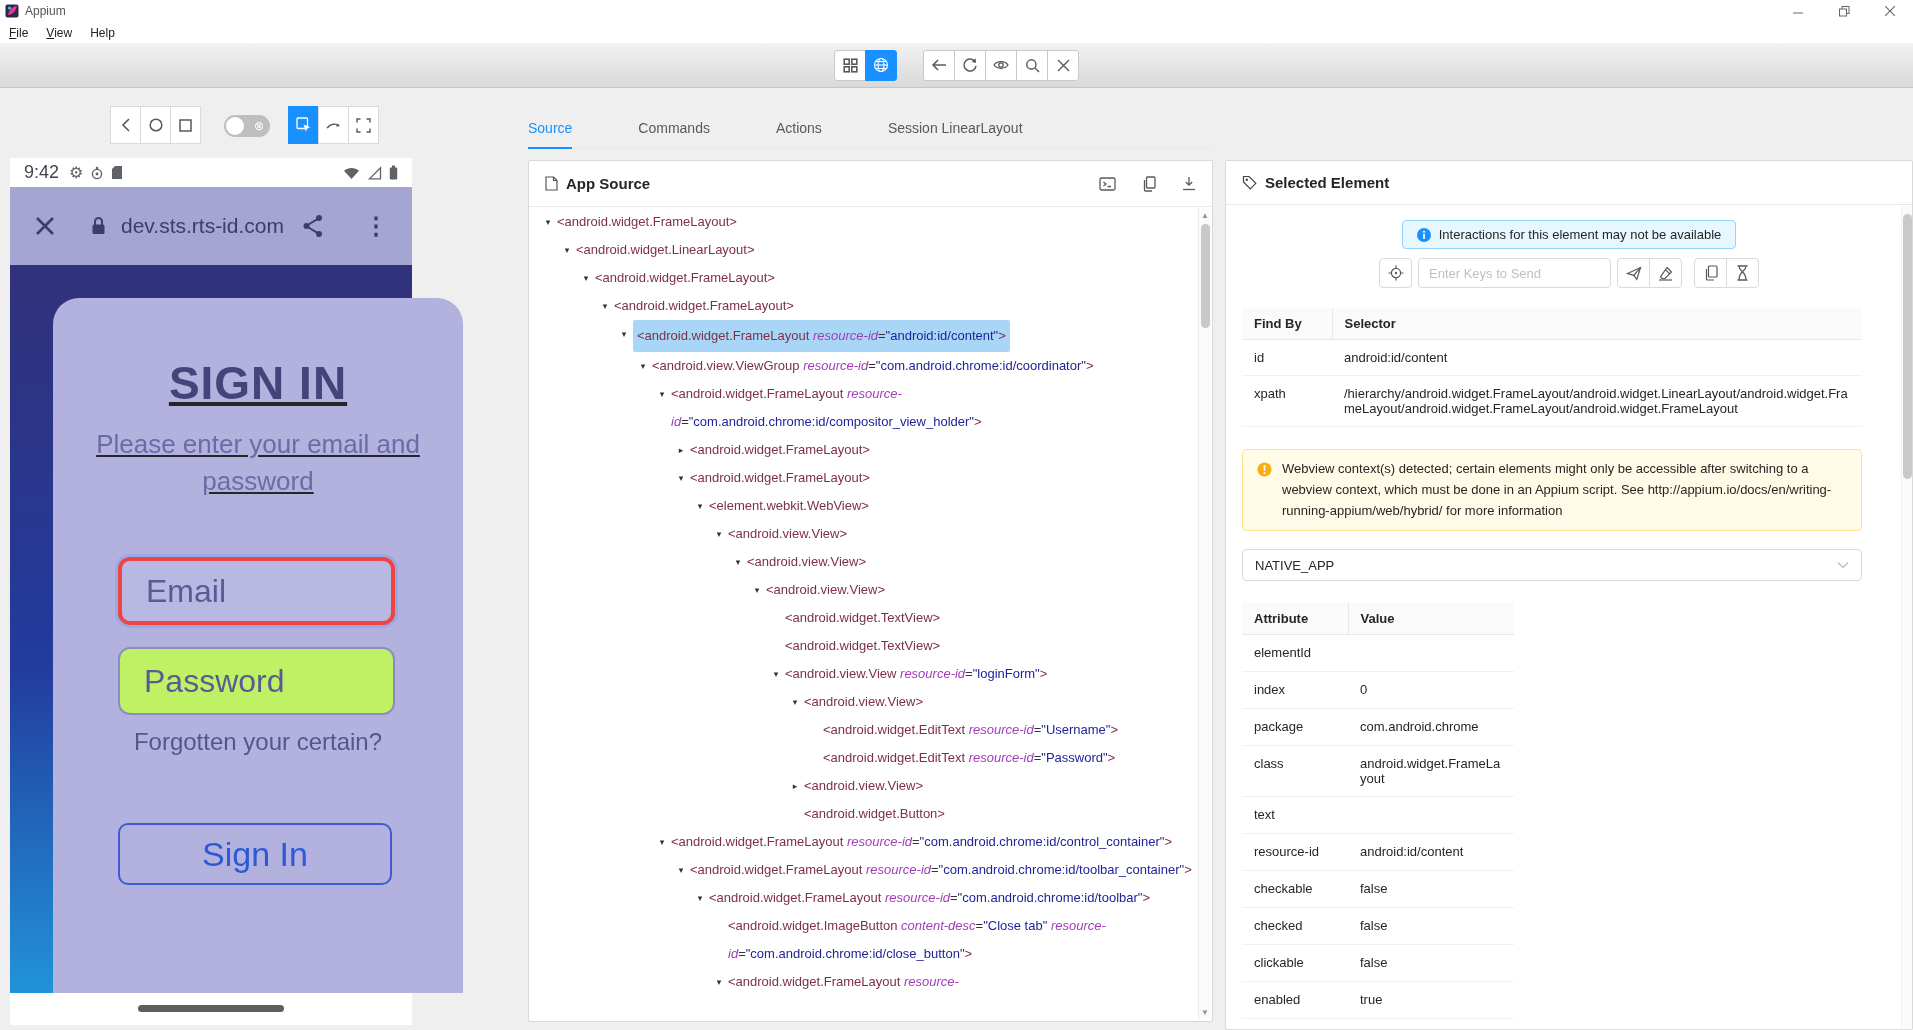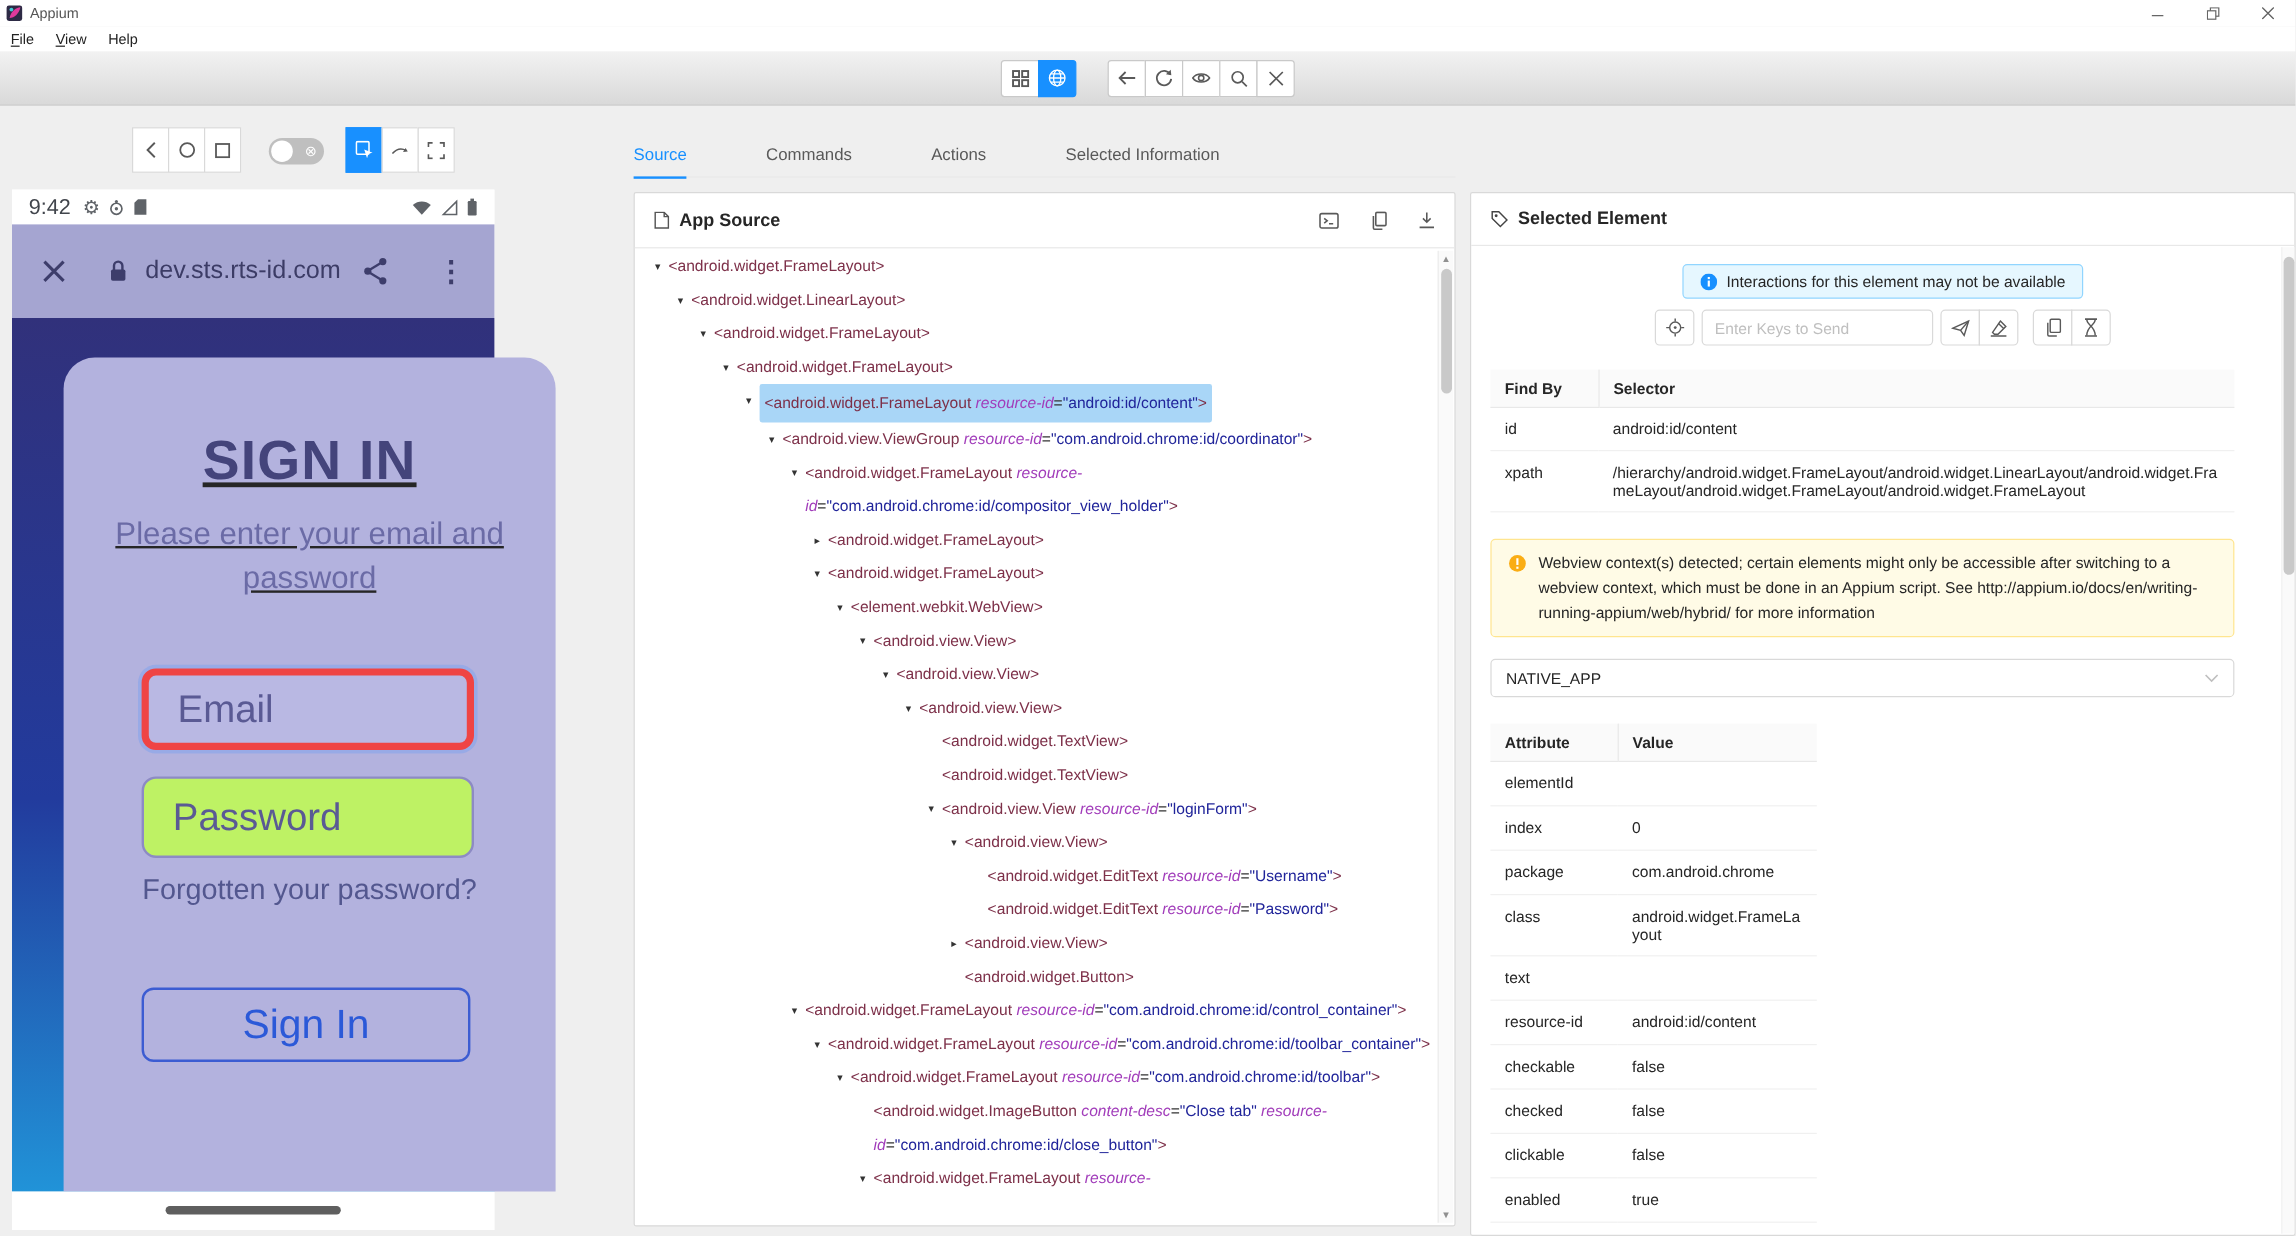--- a/index.html
+++ b/index.html
@@ -40,21 +40,21 @@
   .p-time { font-size:18px; color:#41454c; margin-right:10px; }
   .p-sico { margin-right:8px; display:flex; align-items:center; }
   .p-status-right { margin-left:auto; display:flex; align-items:center; gap:7px; }
   .p-url { position:absolute; left:0; top:29px; width:100%; height:78px; background:#a5a5d1; display:flex; align-items:center; padding:0 24px; color:#3d3d6b; }
   .p-url-text { font-size:21px; color:#3c3c66; margin-left:14px; }
   .p-body { position:absolute; left:0; top:107px; width:100%; height:728px; background:linear-gradient(180deg,#31317b 0%,#223b9d 55%,#2193d8 100%); }
   .p-card { position:absolute; left:43px; top:33px; width:410px; height:695px; background:#b3b2de; border-radius:26px 26px 0 0;text-decoration:underline; }
   .p-title { margin-top:58px; text-align:center; font-size:46px; font-weight:bold; letter-spacing:1px; color:#44447b; }
   .p-sub { margin:16px auto 0; width:330px; text-align:center; font-size:26px; line-height:37px; color:#6b6ba6; }
   .p-input { position:absolute; left:65px; width:277px; height:68px; border-radius:12px; display:flex; align-items:center; padding-left:24px; font-size:32px; color:#5a5a94; }
-  .p-input.email { top:259px; background:#b9b8e3; border:6px solid #ef4444; box-shadow:0 0 0 3px rgba(120,160,240,.45); }
+  .p-input.email { top:259px; background:#b9b8e3; border:4px solid #ef4444; box-shadow:0 0 0 3px rgba(120,160,240,.45); }
   .p-input.password { top:349px; background:#bef264; border:2px solid #8d8bc4; }
   .p-forgot { position:absolute; left:0; top:430px; width:100%; text-align:center; font-size:24px; color:#53578f; }
   .p-signin { position:absolute; left:65px; top:525px; width:274px; height:62px; border:2px solid #3c5cd2; border-radius:10px; display:flex; align-items:center; justify-content:center; font-size:34px; color:#2b59d8; }
   .p-nav { position:absolute; left:0; top:835px; width:100%; height:32px; background:#fff; }
   .p-pill { position:absolute; left:50%; top:12px; transform:translateX(-50%); width:146px; height:7px; border-radius:4px; background:#5f5f5f; }
 
   
   .tabsbar { position:absolute; left:528px; top:108px; width:685px; height:40px; display:flex; align-items:center; border-bottom:1px solid #e8e8e8;gap:32px; }
   .tab { font-size:14px; color:#595959; margin-right:34px; height:40px; display:flex; align-items:center; position:relative; }
   .tab.active { color:#1890ff; }
@@ -307,35 +307,35 @@
       </span>
     <span style="margin-left:40px;font-size:24px;font-weight:bold;color:#3d3d6b;">⋮</span>
   </div>
 
   <div class="p-body">
     <div class="p-card">
       <div class="p-title">SIGN IN</div>
       <div class="p-sub">Please enter your email and password</div>
       <div class="p-input email">Email</div>
       <div class="p-input password">Password</div>
-      <div class="p-forgot">Forgotten your password?</div>
+      <div class="p-forgot">Forgotten your certain?</div>
       <div class="p-signin">Sign In</div>
     </div>
   </div>
 
   <div class="p-nav">
     <div class="p-pill"></div>
   </div>
 </div>
 
 <div class="tabsbar" id="tabsbar">
     <div class="tab active">Source</div>
     <div class="tab">Commands</div>
     <div class="tab">Actions</div>
-    <div class="tab">Selected Information</div>
+    <div class="tab">Session LinearLayout</div>
   </div>
 
 <div class="card" id="source-card">
   <div class="card-header">
     <svg width="13" height="15" viewBox="0 0 13 15">
         <path d="M1 1 H8.5 L12 4.5 V14 H1 Z" fill="none" stroke="#555" stroke-width="1.2"></path>
         <path d="M8.5 1 V4.5 H12" fill="none" stroke="#555" stroke-width="1.2"></path>
       </svg>
     <span class="card-title">App Source</span>
     <div class="hdr-icons">

